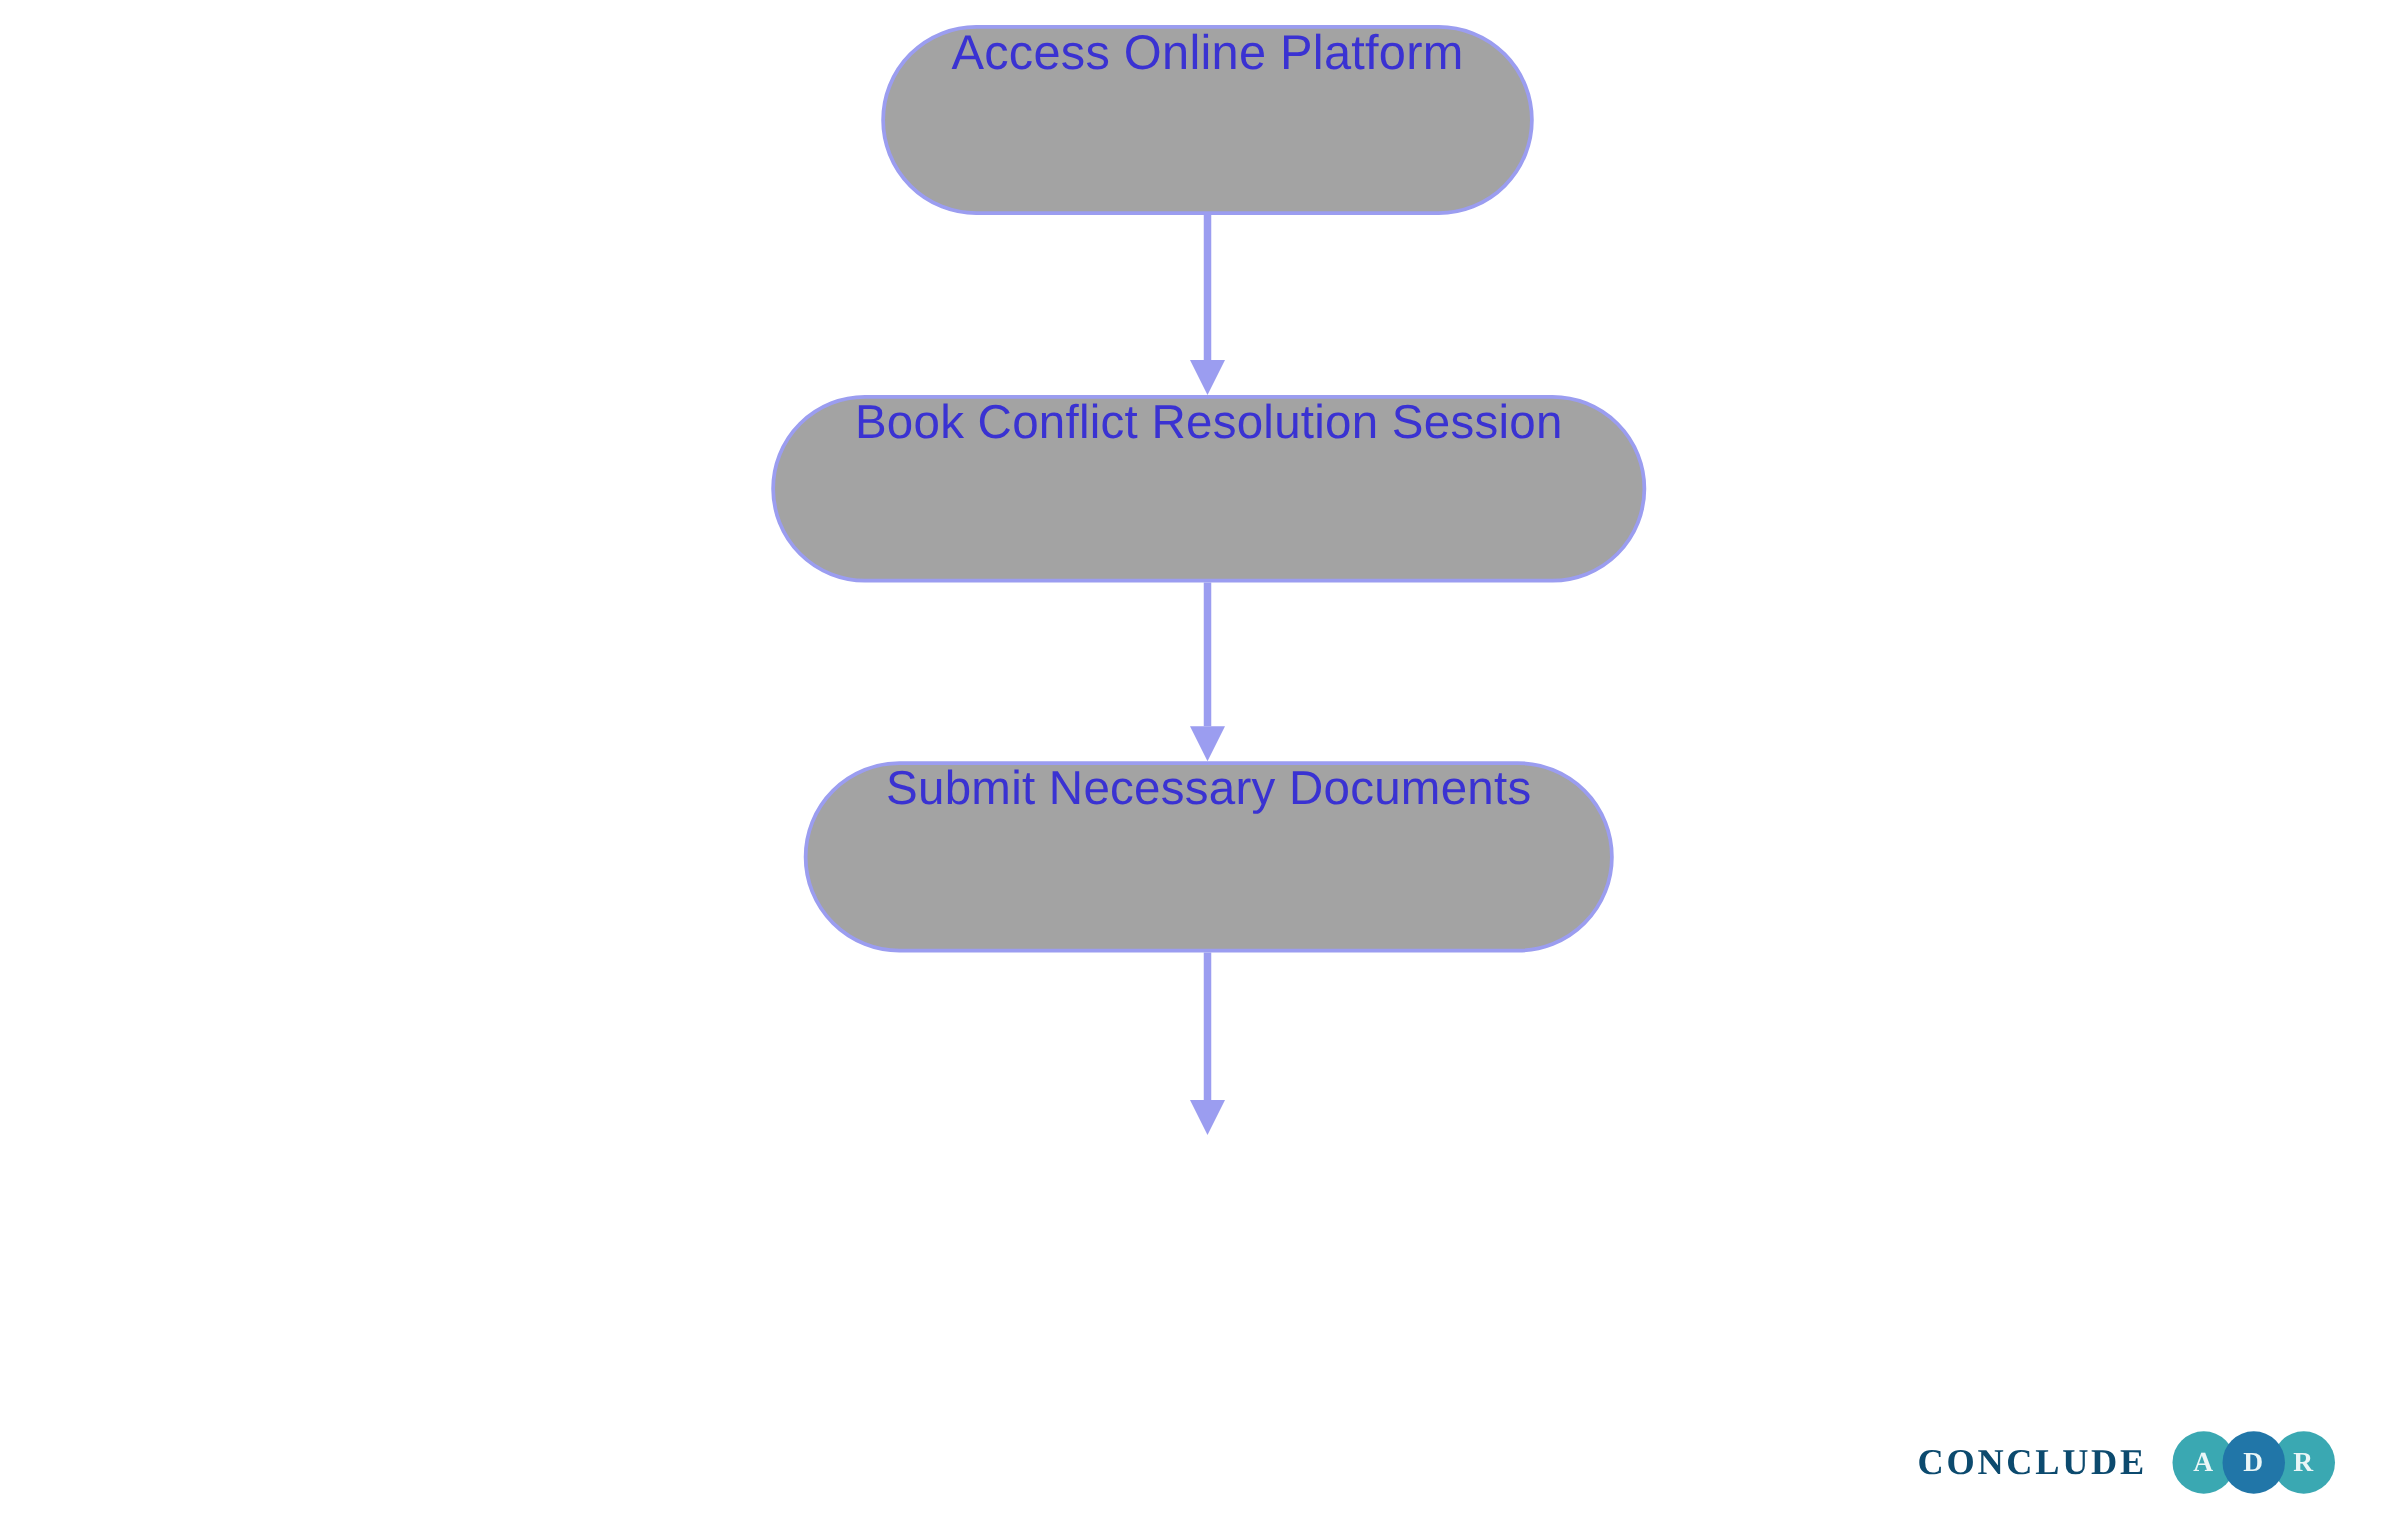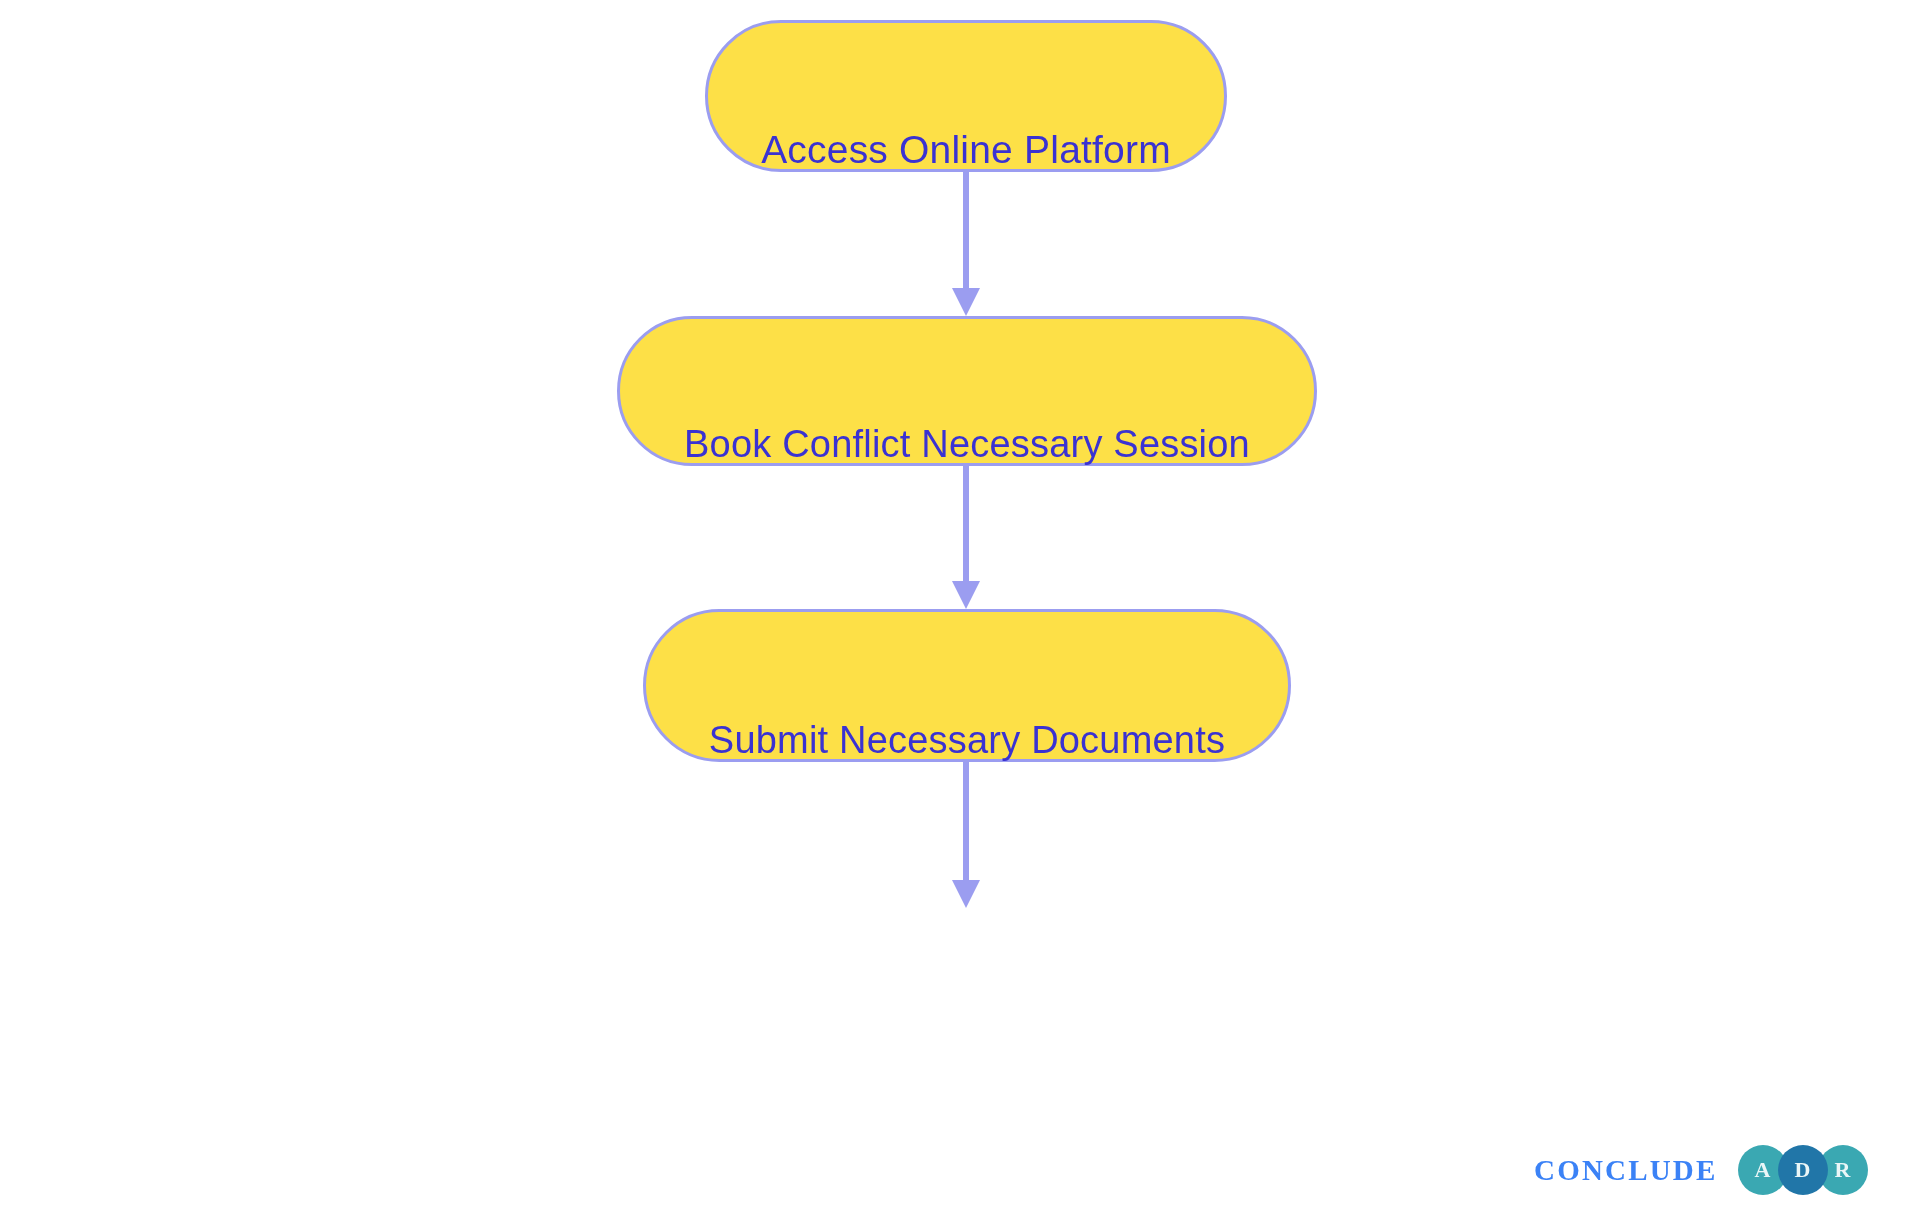--- a/index.html
+++ b/index.html
@@ -19,25 +19,25 @@
     position: absolute;
     left: 0;
     top: 0;
     width: 1920px;
     height: 1215px;
   }
 
   .flow-node {
     position: absolute;
     box-sizing: border-box;
-    background: #fde047;
+    background: #a3a3a3;
     border: 3px solid #9b9df0;
     border-radius: 80px;
     display: flex;
-    align-items: flex-end;
+    align-items: flex-start;
     justify-content: center;
     color: #3a32d2;
     font-family: "Liberation Sans", sans-serif;
     font-weight: 400;
     letter-spacing: 0.2px;
     white-space: nowrap;
   }
 
   .node-label {
     display: block;
@@ -96,21 +96,21 @@
     top: 1139px;
     height: 62px;
     display: flex;
     align-items: center;
   }
   #brand-wordmark {
     font-family: "Liberation Serif", serif;
     font-weight: bold;
     font-size: 29px;
     letter-spacing: 2.2px;
-    color: #3b82f6;
+    color: #0c4a6e;
     line-height: 1;
   }
   #brand-circles {
     display: flex;
     align-items: center;
     margin-left: 20px;
   }
   .brand-circle {
     width: 50px;
     height: 50px;
@@ -150,21 +150,21 @@
       <line x1="966" y1="762" x2="966" y2="880" stroke="#9b9df0" stroke-width="6"></line>
       <polygon points="952,880 980,880 966,908" fill="#9b9df0"></polygon>
     </g>
   </svg>
 
   <div class="flow-node" id="node-1">
     <span class="node-label">Access Online Platform</span>
   </div>
 
   <div class="flow-node" id="node-2">
-    <span class="node-label">Book Conflict Necessary Session</span>
+    <span class="node-label">Book Conflict Resolution Session</span>
   </div>
 
   <div class="flow-node" id="node-3">
     <span class="node-label">Submit Necessary Documents</span>
   </div>
 
 
 </div>
 
 <div id="brand-logo">

